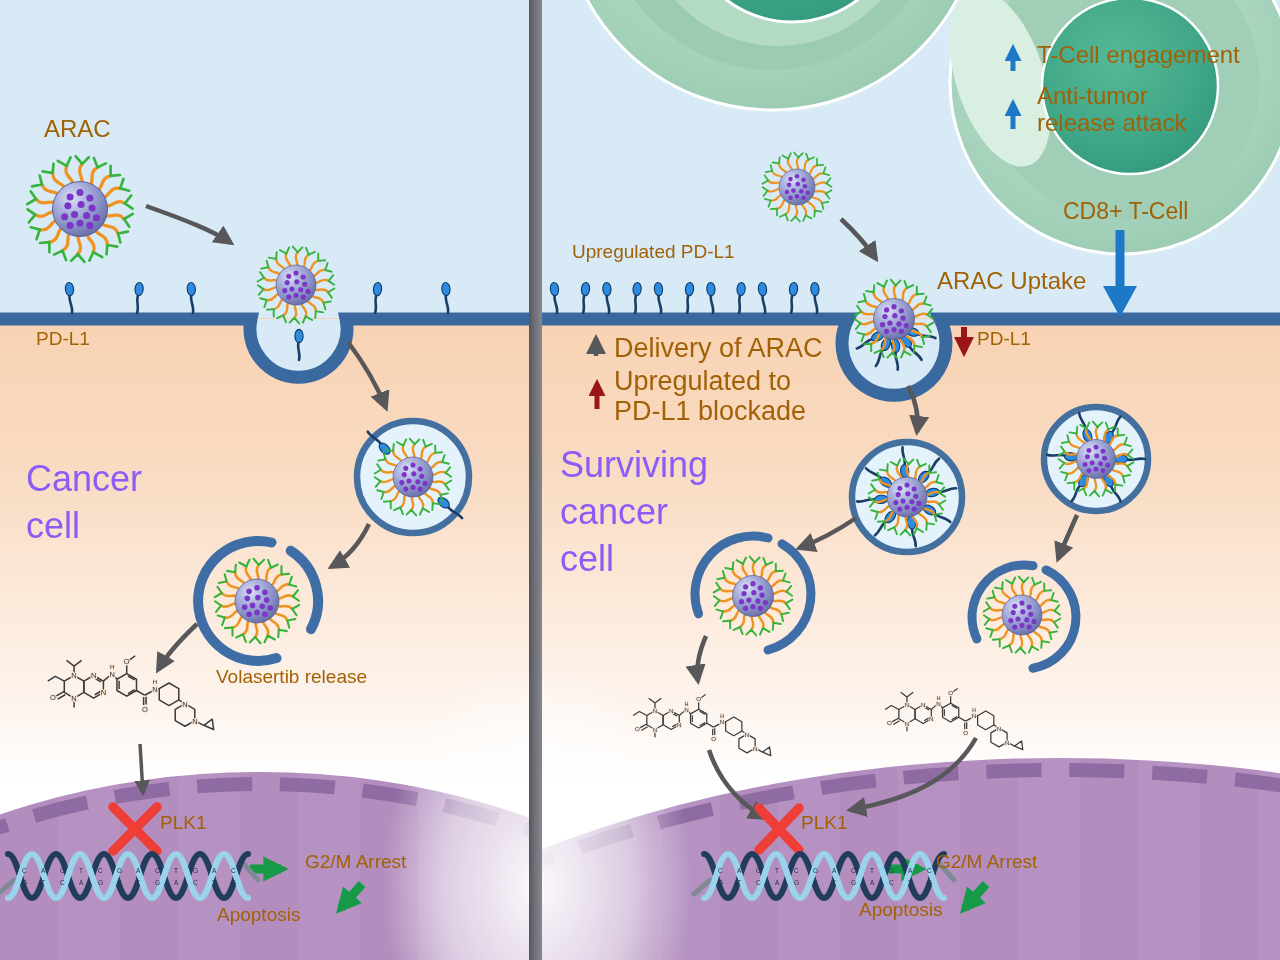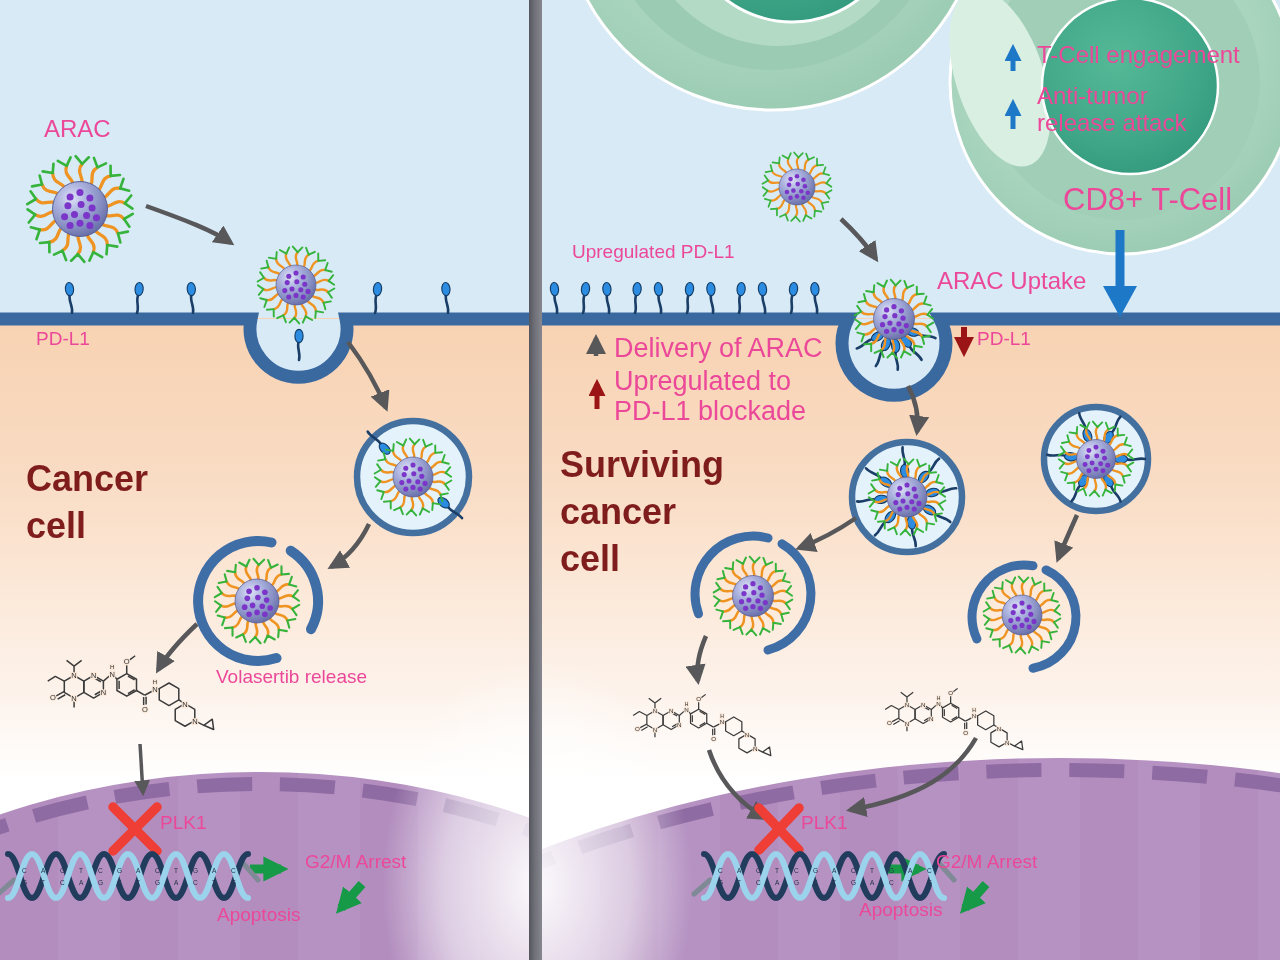--- a/index.html
+++ b/index.html
@@ -1,22 +1,22 @@
 <!DOCTYPE html>
 <html><head>
 <meta charset="utf-8">
 <style>
   html,body{margin:0;padding:0;background:#fff;}
   .stage{position:relative;width:1280px;height:960px;overflow:hidden;
          font-family:"Liberation Sans", sans-serif;}
   .stage svg{position:absolute;left:0;top:0;}
-  .label{position:absolute;color:#ec4899;white-space:nowrap;line-height:1.12;}
-  .label.black{color:#7f1d1d;font-weight:bold;}
+  .label{position:absolute;color:#a16207;white-space:nowrap;line-height:1.12;}
+  .label.black{color:#8b5cf6;}
   .f24{font-size:24px;} .f27{font-size:19px;} .f21{font-size:27px;}
-  .f23{font-size:31px;} .f36{font-size:36px;line-height:1.3;}
+  .f23{font-size:23px;margin-top:16px;} .f36{font-size:36px;line-height:1.3;}
   .dna-base{font-size:6.5px;fill:#24304a;font-family:"Liberation Sans",sans-serif;}
   .atom{font-size:8px;fill:#333;text-anchor:middle;paint-order:stroke;
         stroke:#f9e7d8;stroke-width:2.5px;font-family:"Liberation Sans",sans-serif;}
   .atom-s{font-size:6.5px;}
 </style>
 </head>
 <body>
 
 <div class="stage">
 <svg width="1280" height="960" viewBox="0 0 1280 960">

